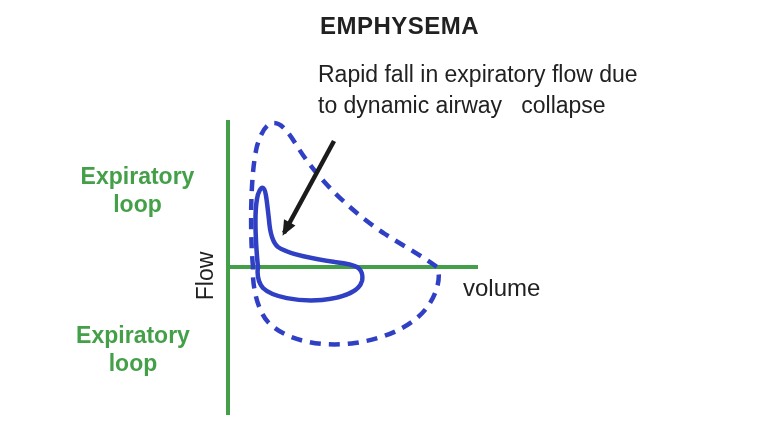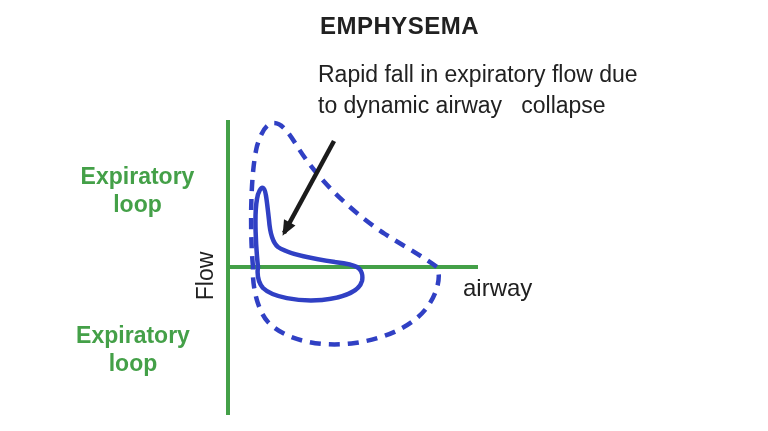--- a/index.html
+++ b/index.html
@@ -107,15 +107,15 @@
 to dynamic airway   collapse</div>
 
   <div class="loop-label expiratory">Expiratory
 loop</div>
 
   <div class="loop-label inspiratory">Expiratory
 loop</div>
 
   <div class="flow-label">Flow</div>
 
-  <div class="volume-label">airway</div>
+  <div class="volume-label">volume</div>
 
 </div>
 
 </body></html>

